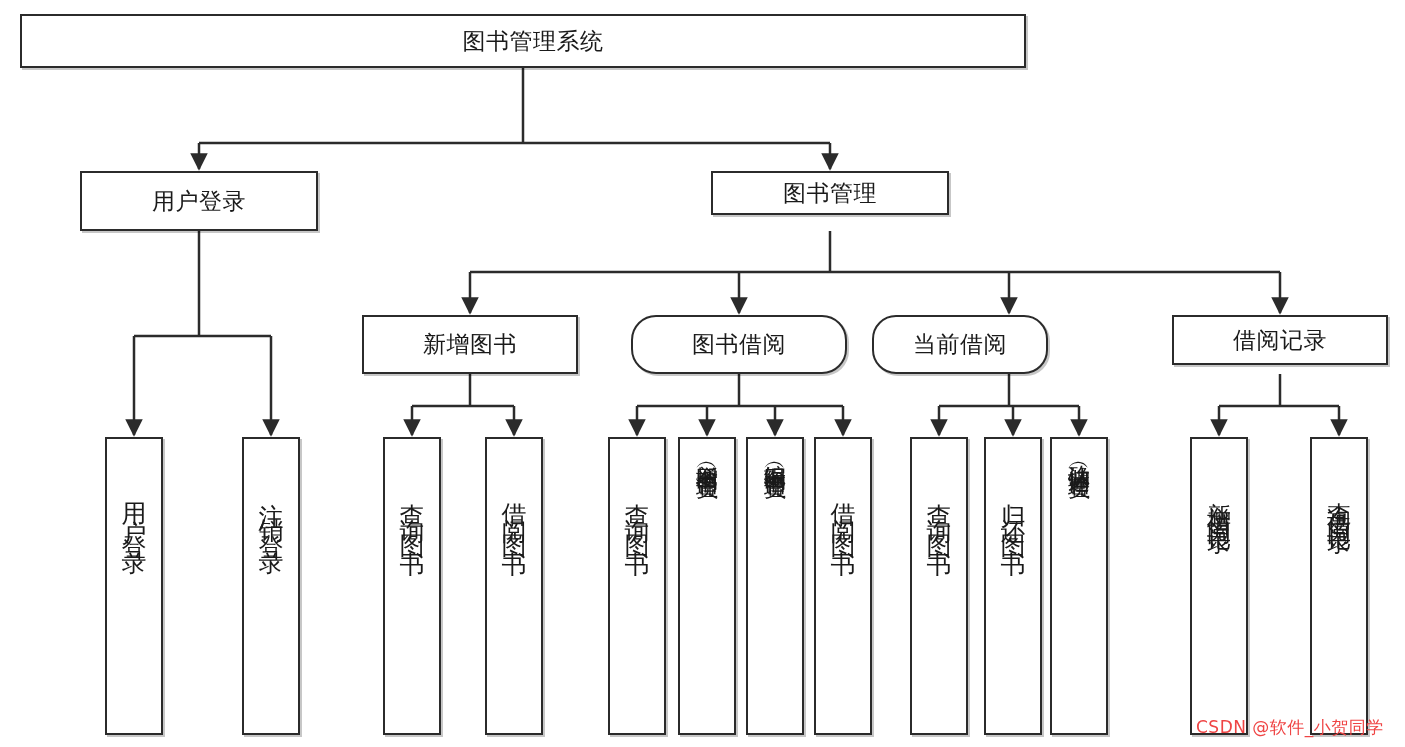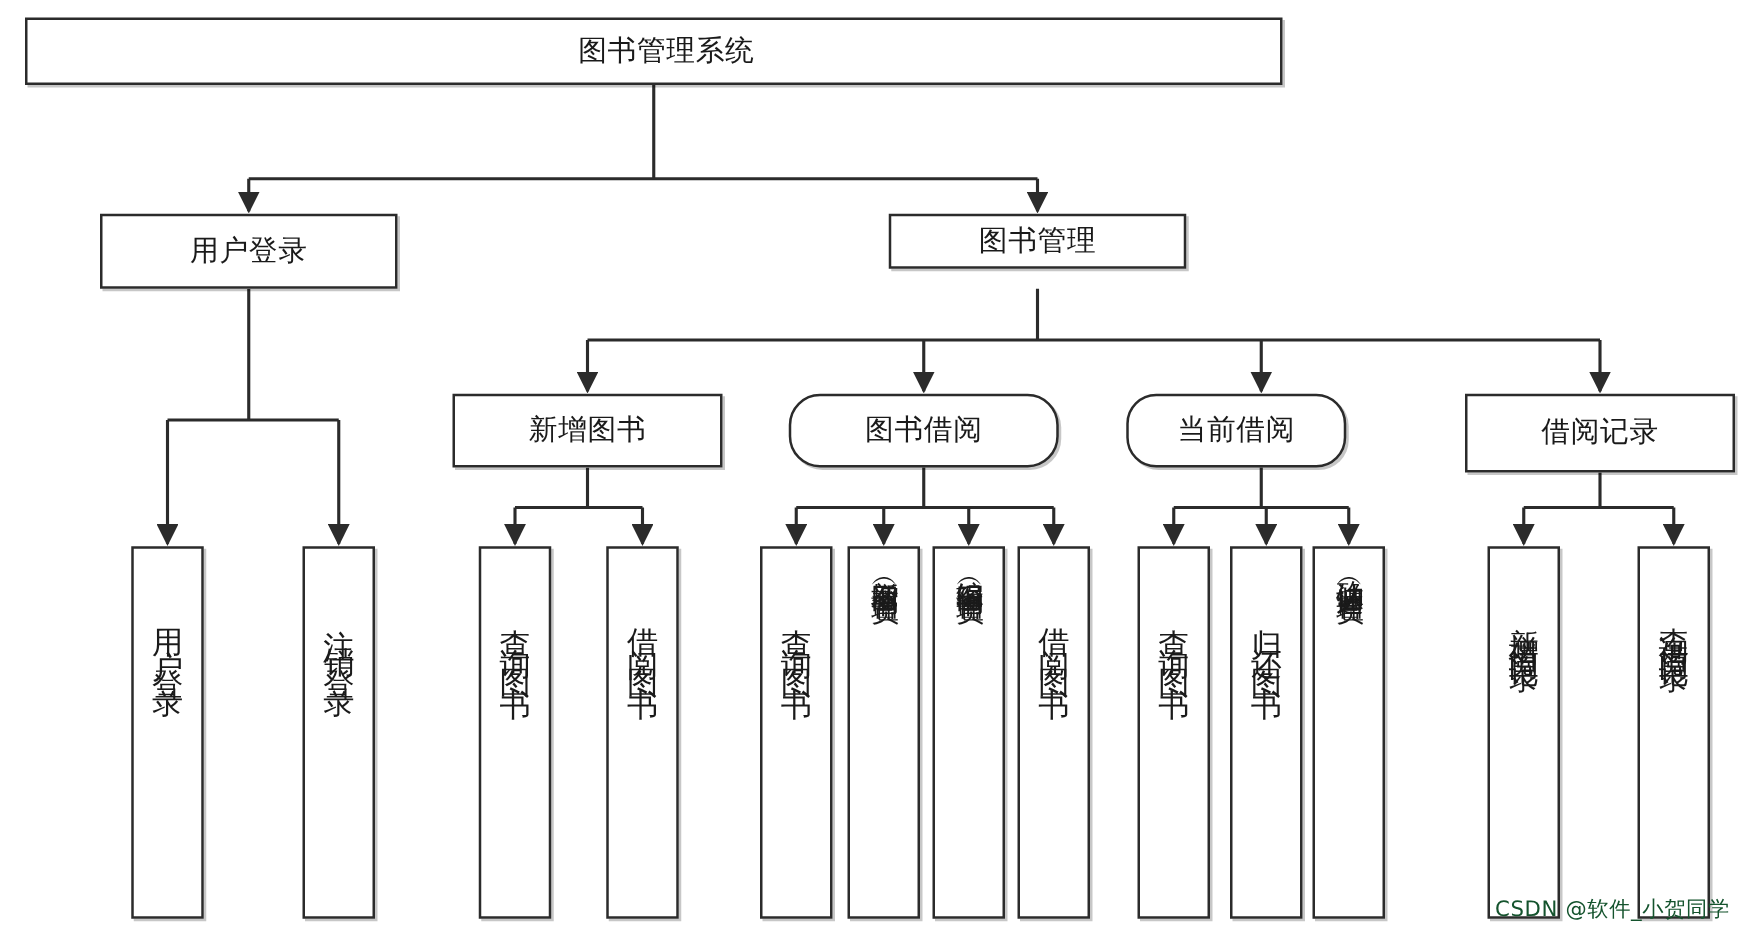--- a/index.html
+++ b/index.html
@@ -56,21 +56,21 @@
     writing-mode: vertical-rl;
     text-orientation: upright;
     font-size: 25px;
     line-height: 1.0;
     letter-spacing: 3px;
     white-space: nowrap;
   }
   .watermark {
     position: absolute;
     font-size: 17px;
-    color: #14532d;
+    color: #ef4444;
     white-space: nowrap;
     letter-spacing: 0.5px;
   }
 </style>
 </head>
 <body>
 
 <div id="canvas">
   <svg id="edges" viewBox="0 0 1405 747" xmlns="http://www.w3.org/2000/svg">
     <defs>
@@ -148,33 +148,33 @@
       </div>
       <div class="node vert" style="left: 678px; top: 437px; width: 58px; height: 298px; padding-top: 8px;">
         <span class="label" style="font-size: 22px; letter-spacing: 2px;">新增图书（管理员）</span>
       </div>
       <div class="node vert" style="left: 746px; top: 437px; width: 58px; height: 298px; padding-top: 8px;">
         <span class="label" style="font-size: 22px; letter-spacing: 2px;">编辑图书（管理员）</span>
       </div>
       <div class="node vert" style="left: 814px; top: 437px; width: 58px; height: 298px; padding-top: 44px;">
         <span class="label" style="font-size: 25px; letter-spacing: 16px;">借阅图书</span>
       </div>
-      <div class="node horiz" style="left: 901px; top: 315px; width: 176px; height: 59px; border-radius: 24px;">
+      <div class="node horiz" style="left: 872px; top: 315px; width: 176px; height: 59px; border-radius: 24px;">
         <span class="label">当前借阅</span>
       </div>
       <div class="node vert" style="left: 910px; top: 437px; width: 58px; height: 298px; padding-top: 44px;">
         <span class="label" style="font-size: 25px; letter-spacing: 16px;">查询图书</span>
       </div>
       <div class="node vert" style="left: 984px; top: 437px; width: 58px; height: 298px; padding-top: 44px;">
         <span class="label" style="font-size: 25px; letter-spacing: 16px;">归还图书</span>
       </div>
       <div class="node vert" style="left: 1050px; top: 437px; width: 58px; height: 298px; padding-top: 8px;">
         <span class="label" style="font-size: 22px; letter-spacing: 2px;">确认归还（管理员）</span>
       </div>
-      <div class="node horiz" style="left: 1172px; top: 315px; width: 216px; height: 63px;">
+      <div class="node horiz" style="left: 1172px; top: 315px; width: 216px; height: 50px;">
         <span class="label">借阅记录</span>
       </div>
       <div class="node vert" style="left: 1190px; top: 437px; width: 58px; height: 298px; padding-top: 44px;">
         <span class="label" style="font-size: 24px; letter-spacing: 6px;">新增借阅记录</span>
       </div>
       <div class="node vert" style="left: 1310px; top: 437px; width: 58px; height: 298px; padding-top: 44px;">
         <span class="label" style="font-size: 24px; letter-spacing: 6px;">查询借阅记录</span>
       </div>
     </div>
 

